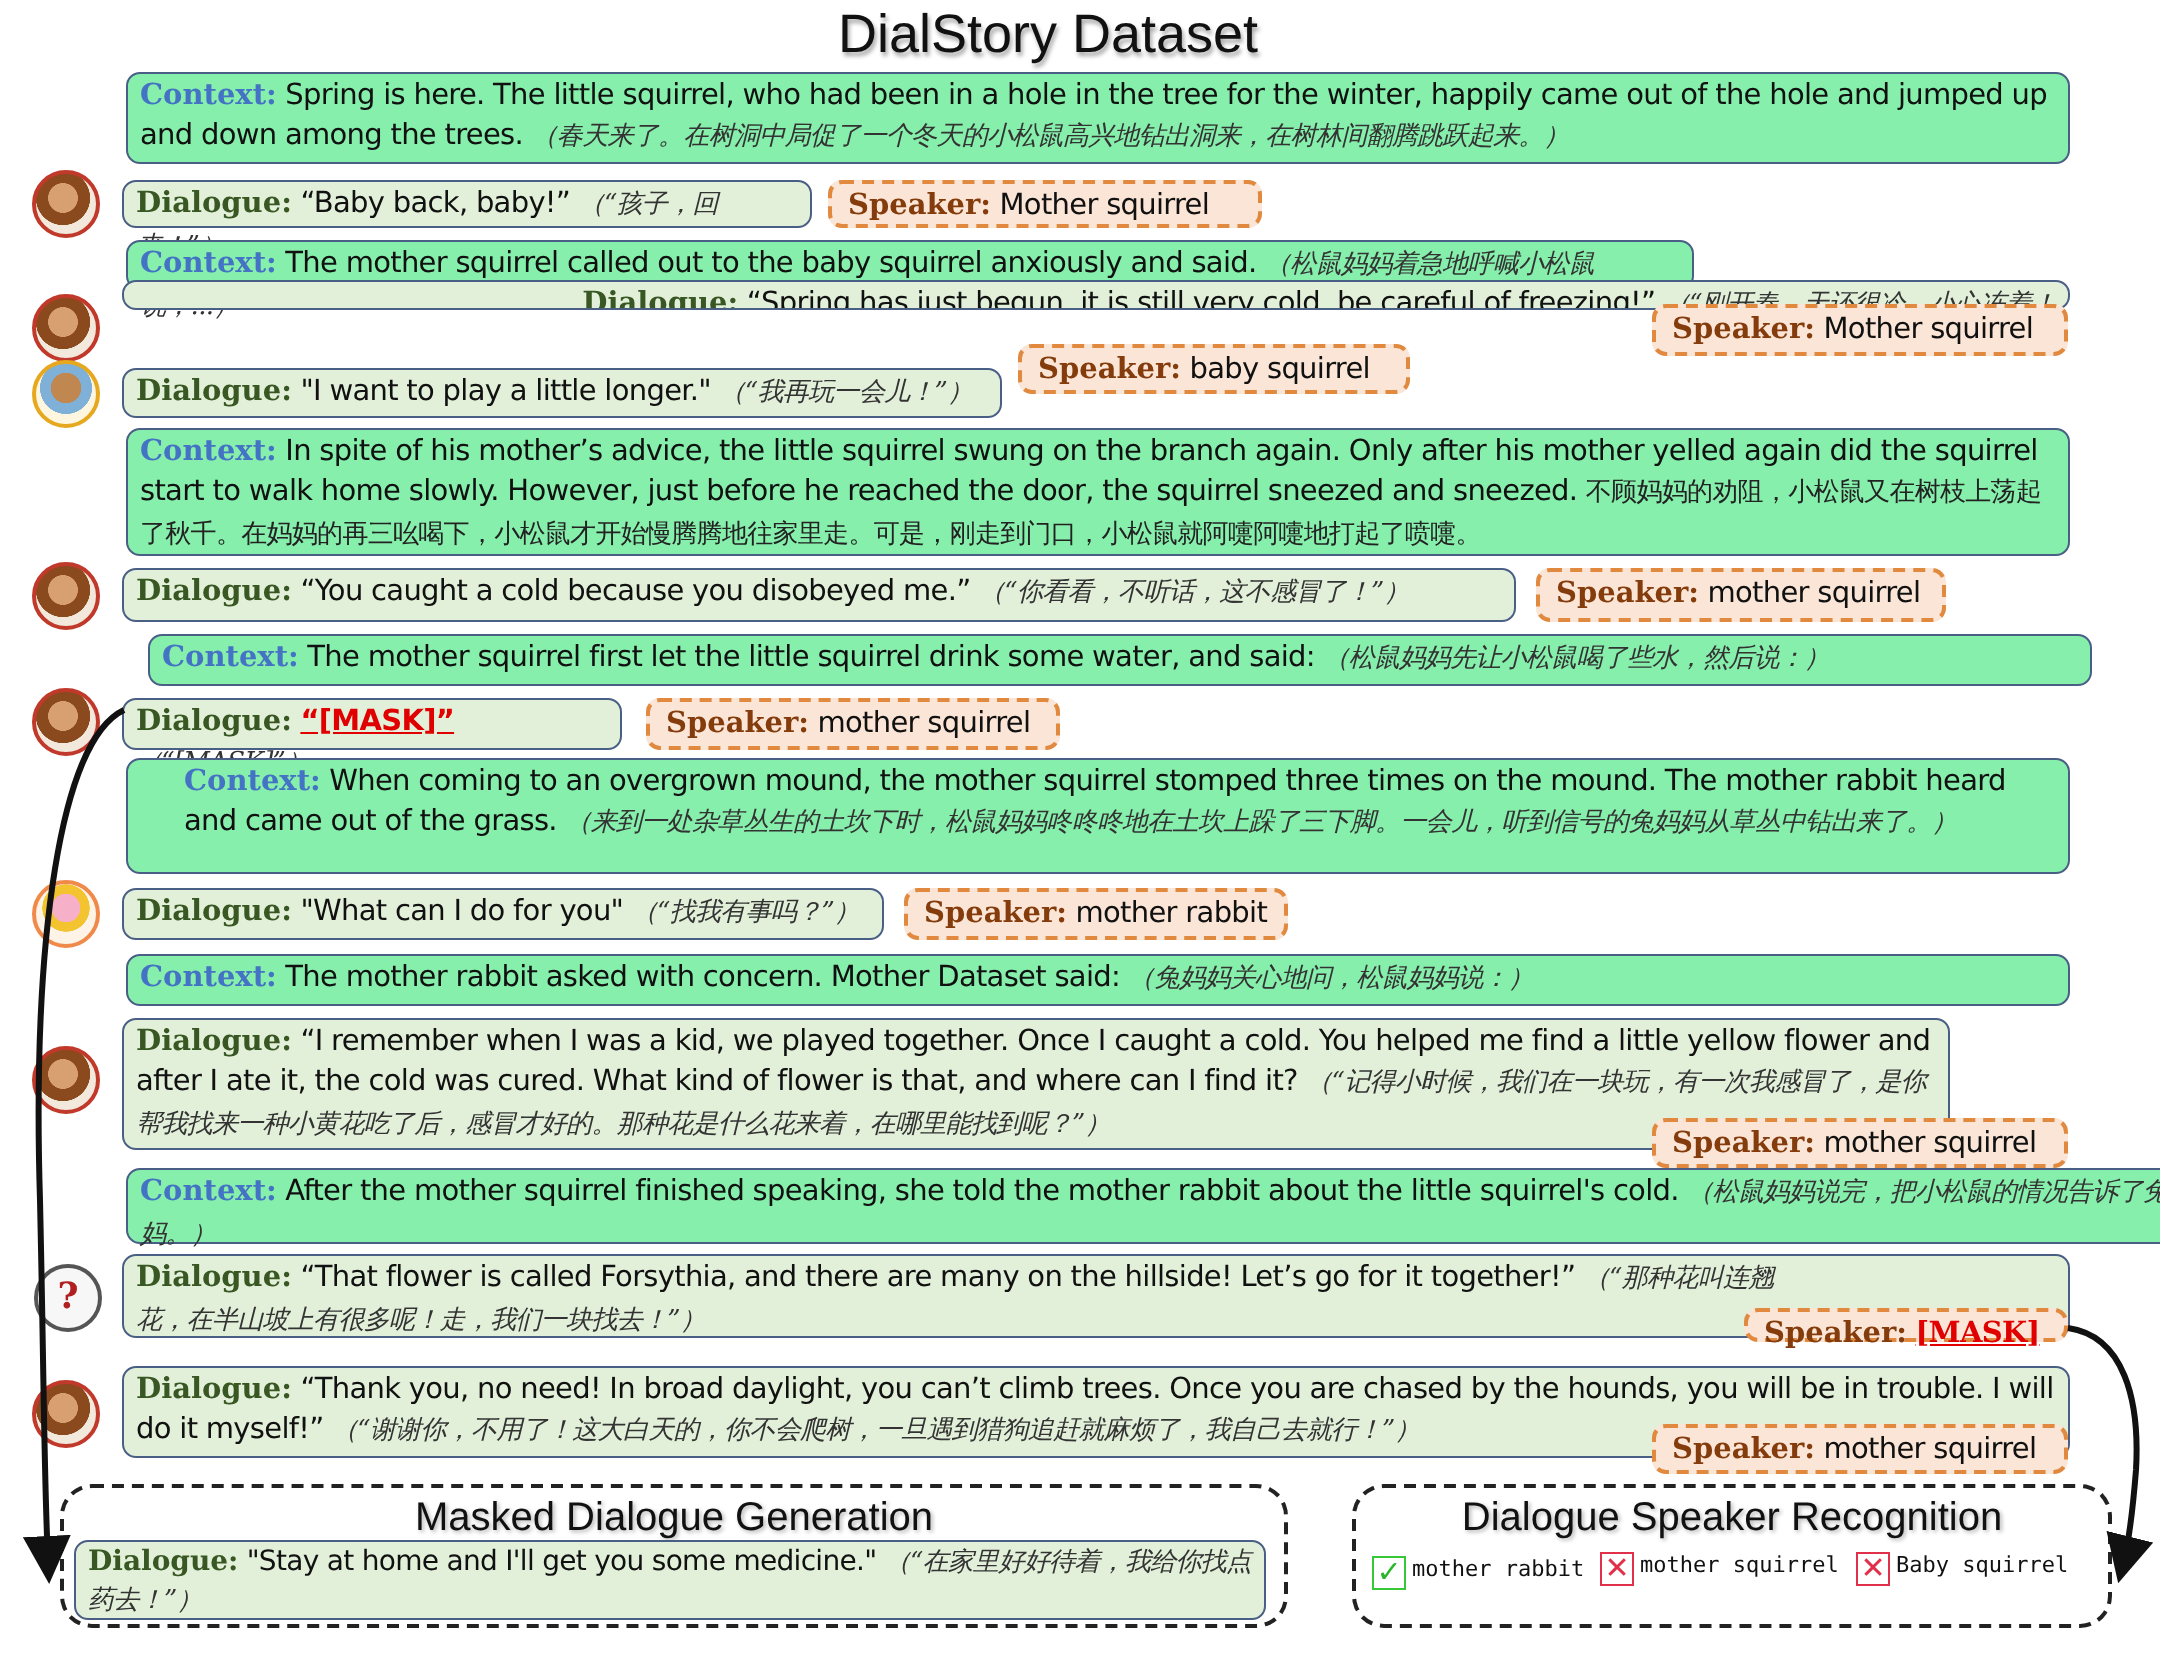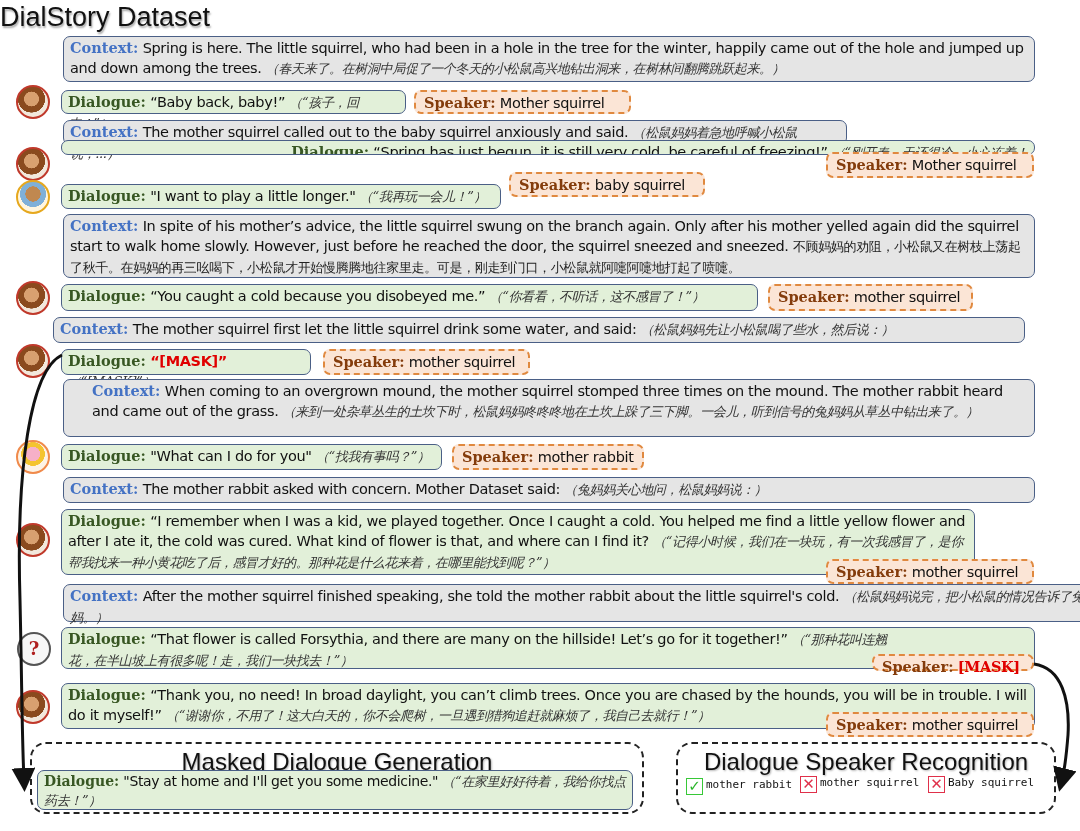--- a/index.html
+++ b/index.html
@@ -1,42 +1,42 @@
 <!DOCTYPE html>
 <html><head>
 <meta charset="utf-8">
 <style>
   html, body { margin: 0; padding: 0; background: #ffffff; }
   body { width: 1080px; height: 831px; position: relative; overflow: hidden;
          font-family: "Liberation Sans", "DejaVu Sans", sans-serif; color: #111; }
-  .title { position: absolute; left: 0; width: 1048px; top: 2px; 
+  .title { position: absolute; left: 0; width: 1048px; top: 2px; text-align: center;
            font-size: 27px; color: #111; text-shadow: 1px 2px 2px rgba(0,0,0,0.35); }
   .box { position: absolute; box-sizing: border-box; border-radius: 7px;
          font-size: 14.5px; line-height: 20px; padding: 1px 6px;
          font-family: "DejaVu Sans", sans-serif; letter-spacing: -0.35px; }
-  .ctx { background: #e5e5e5; border: 1.6px solid #4a5f86; }
+  .ctx { background: #86efac; border: 1.6px solid #4a5f86; }
   .dlg { background: #e2f0d9; border: 1.6px solid #4a5f86; }
   .spk { background: #fbe5d6; border: 2px dashed #e0893f; padding: 1px 8px; white-space: nowrap; }
   .lbl-ctx { font-family: "DejaVu Serif", serif; font-weight: bold; color: #4472c4; letter-spacing: 0; }
   .lbl-dlg { font-family: "DejaVu Serif", serif; font-weight: bold; color: #385723; letter-spacing: 0; }
   .lbl-spk { font-family: "DejaVu Serif", serif; font-weight: bold; color: #843c0c; letter-spacing: 0; }
   .zh { font-style: italic; color: #333; font-family: "DejaVu Serif", serif; font-size: 13px; }
   .zh-plain { color: #222; font-size: 13px; }
-  .mask { color: #e00000; font-weight: bold; }
+  .mask { color: #e00000; font-weight: bold; text-decoration: underline; }
   .avatar { position: absolute; width: 34px; height: 34px; border-radius: 50%;
             box-sizing: border-box; border: 2.5px solid #c0392b; overflow: hidden;
             background: radial-gradient(circle at 45% 40%, #d8a070 0 30%, #8a4a1e 31% 55%, #f2e8dc 56%); }
   .avatar.baby { border-color: #e6a81e;
             background: radial-gradient(circle at 50% 40%, #c08850 0 32%, #7fb0d8 33% 55%, #fff6e0 56%); }
   .avatar.rabbit { border-color: #f08a4b;
             background: radial-gradient(circle at 50% 40%, #f6b0c8 0 30%, #f4c430 31% 50%, #fdf3e6 51%); }
   .avatar.unknown { border: 2px solid #555; background: #f7f7f7; color: #b02020; font-weight: bold;
             font-size: 18px; text-align: center; line-height: 29px; font-family: "DejaVu Serif", serif; }
   .task { position: absolute; box-sizing: border-box; border: 2px dashed #222; border-radius: 16px; }
-  .task-title { position: absolute; left: 0; right: 0; text-align: center; font-size: 24px;
+  .task-title { position: absolute; left: 0; right: 0; text-align: center; font-size: 20px;
                 color: #111; text-shadow: 1px 1px 2px rgba(0,0,0,0.3); }
   .choice { position: absolute; font-family: "DejaVu Sans Mono", monospace; font-size: 11px; color: #111; white-space: nowrap; }
   .ico { display: inline-block; width: 17px; height: 17px; box-sizing: border-box; vertical-align: -3px;
          text-align: center; font-weight: bold; font-size: 15px; line-height: 14px; margin-right: 3px;
          font-family: "DejaVu Sans", sans-serif; }
   .ico.ok { border: 1.5px solid #37c837; color: #2bb52b; }
   .ico.bad { border: 1.5px solid #e0304a; color: #e0304a; }
   svg.arrows { position: absolute; left: 0; top: 0; pointer-events: none; }
 </style>
 </head>
@@ -99,21 +99,21 @@
 <div class="box dlg" style="left:61px;top:284px;width:697px;height:27px;">
   <span class="lbl-dlg">Dialogue:</span>
   <span>“You caught a cold because you disobeyed me.”</span>
   <span class="zh">（“你看看，不听话，这不感冒了！”）</span>
 </div>
 <div class="box spk" style="left:768px;top:284px;width:205px;height:27px;">
   <span class="lbl-spk">Speaker:</span>
   <span>mother squirrel</span>
 </div>
 
-<div class="box ctx" style="left:53px;top:317px;width:972px;height:26px;">
+<div class="box ctx" style="left:74px;top:317px;width:972px;height:26px;">
   <span class="lbl-ctx">Context:</span>
   <span>The mother squirrel first let the little squirrel drink some water, and said:</span>
   <span class="zh">（松鼠妈妈先让小松鼠喝了些水，然后说：）</span>
 </div>
 
 <div class="avatar" style="left:16px;top:344px;"></div>
 <div class="box dlg" style="left:61px;top:349px;width:250px;height:26px;">
   <span class="lbl-dlg">Dialogue:</span>
   <span class="mask">“[MASK]”</span>
   <span class="zh">（“[MASK]”）</span>

